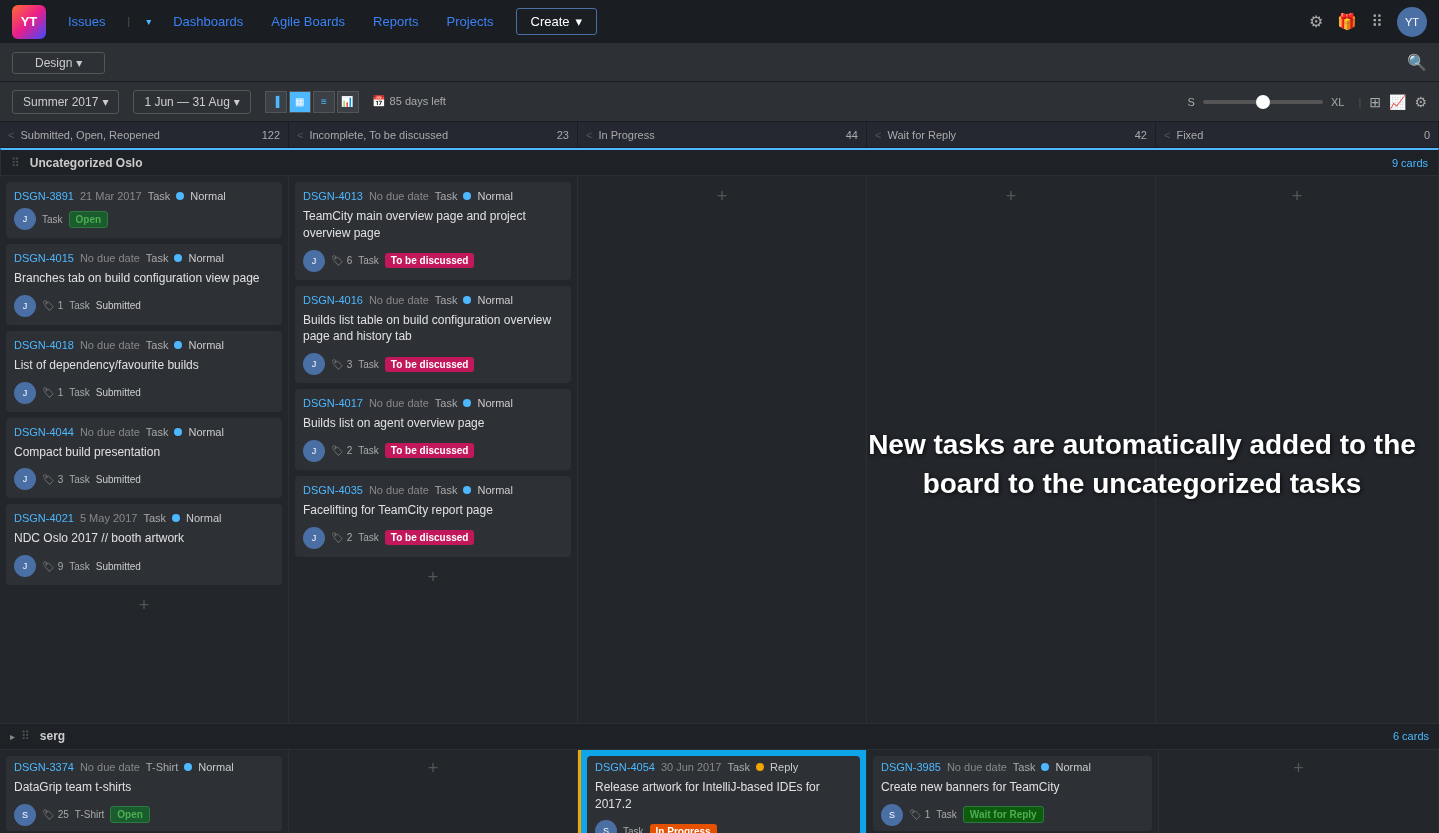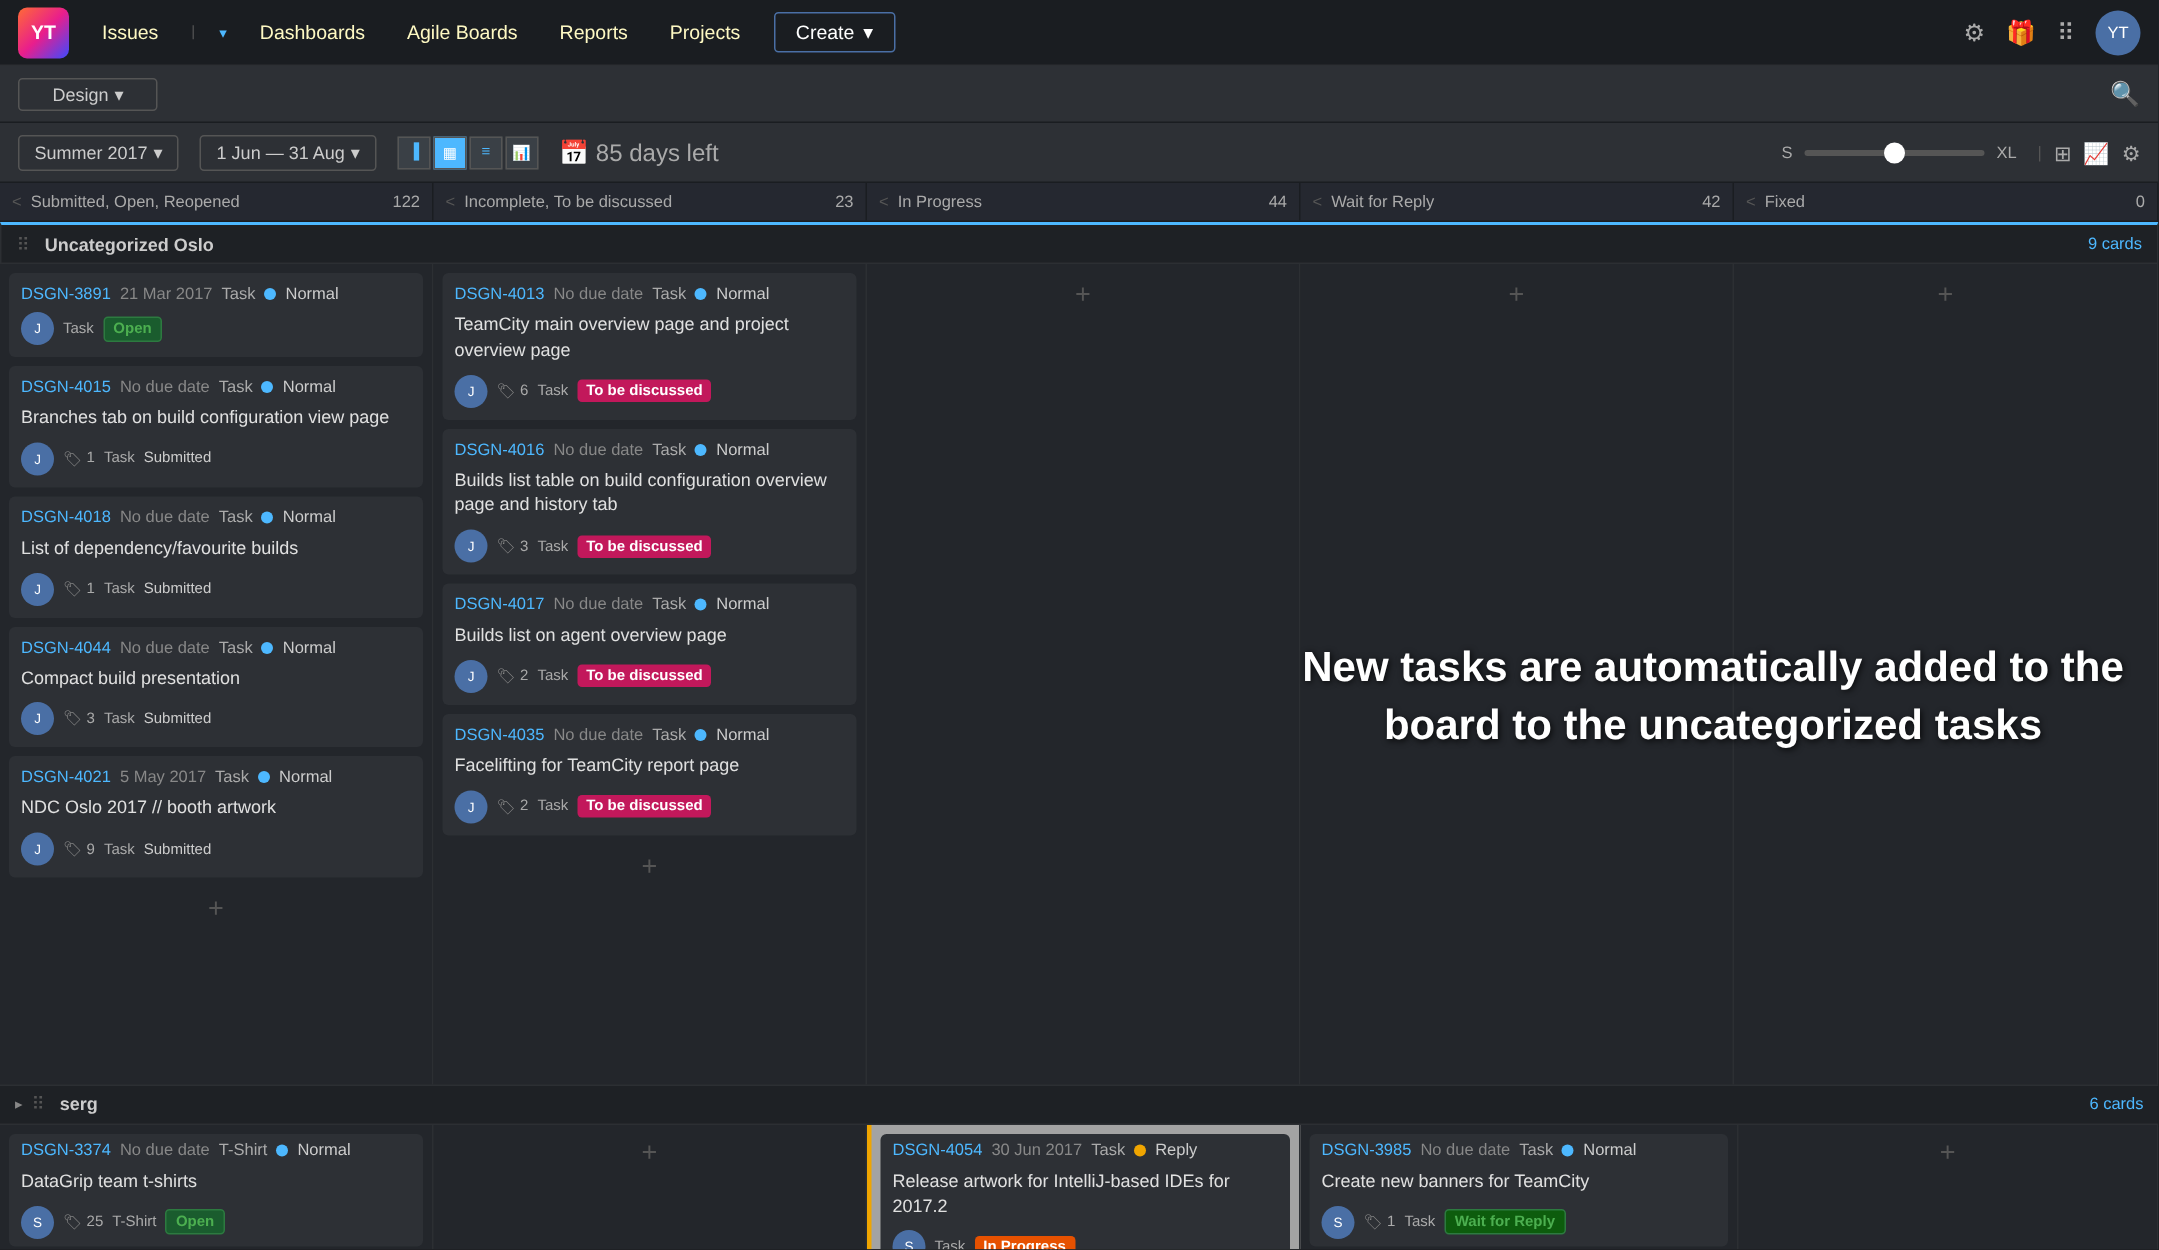--- a/index.html
+++ b/index.html
@@ -1,40 +1,40 @@
 <!DOCTYPE html>
 <html><head>
   <meta charset="utf-8">
   <style>
     * { box-sizing: border-box; margin: 0; padding: 0; }
     body { background: #1e2125; color: #ccc; font-family: -apple-system, BlinkMacSystemFont, 'Segoe UI', sans-serif; font-size: 12px; overflow: hidden; width: 1439px; height: 833px; }
 
     
     .top-nav { background: #1a1d21; height: 44px; display: flex; align-items: center; padding: 0 12px; gap: 16px; border-bottom: 1px solid #2c2f33; }
     .logo { width: 34px; height: 34px; background: linear-gradient(135deg, #ff6b35, #e91e8c, #3d4aff); border-radius: 6px; display: flex; align-items: center; justify-content: center; font-weight: bold; font-size: 13px; color: white; flex-shrink: 0; }
-    .nav-item { color: #fef9c3; font-size: 13px; cursor: pointer; padding: 4px 6px; }
+    .nav-item { color: #3b82f6; font-size: 13px; cursor: pointer; padding: 4px 6px; }
     .nav-separator { color: #555; font-size: 10px; }
     .nav-dropdown-arrow { color: #4db8ff; font-size: 10px; }
     .create-btn { background: transparent; border: 1px solid #4a6fa5; color: white; padding: 5px 14px; border-radius: 3px; cursor: pointer; font-size: 13px; display: flex; align-items: center; gap: 6px; }
     .nav-right { margin-left: auto; display: flex; align-items: center; gap: 14px; }
     .nav-icon { color: #aaa; font-size: 16px; cursor: pointer; }
 
     
     .second-nav { background: #2d3035; height: 38px; display: flex; align-items: center; padding: 0 12px; gap: 10px; border-bottom: 1px solid #1a1d21; }
     .design-badge { background: #2d3035; border: 1px solid #555; color: #ccc; padding: 3px 22px; border-radius: 3px; font-size: 12px; cursor: pointer; display: flex; align-items: center; gap: 4px; }
     .search-icon-right { margin-left: auto; color: #aaa; font-size: 16px; cursor: pointer; }
 
     
     .third-nav { background: #2d3035; height: 40px; display: flex; align-items: center; padding: 0 12px; gap: 14px; border-bottom: 1px solid #1a1d21; }
     .sprint-select { background: #2d3035; border: 1px solid #555; color: #ccc; padding: 4px 10px; border-radius: 3px; font-size: 12px; cursor: pointer; display: flex; align-items: center; gap: 4px; }
     .date-range { background: #2d3035; border: 1px solid #555; color: #ccc; padding: 4px 10px; border-radius: 3px; font-size: 12px; cursor: pointer; display: flex; align-items: center; gap: 4px; }
     .view-icons { display: flex; gap: 2px; }
     .view-icon { width: 22px; height: 22px; background: #3a4046; border: 1px solid #555; display: flex; align-items: center; justify-content: center; cursor: pointer; color: #4db8ff; font-size: 10px; }
     .view-icon.active { background: #4db8ff; color: white; }
-    .days-left { color: #aaa; font-size: 16px; }
+    .days-left { color: #aaa; font-size: 11px; }
     .slider-area { margin-left: auto; display: flex; align-items: center; gap: 8px; color: #aaa; font-size: 11px; }
     .slider { -webkit-appearance: none; width: 120px; height: 4px; background: #555; border-radius: 2px; outline: none; }
     .slider::-webkit-slider-thumb { -webkit-appearance: none; width: 14px; height: 14px; background: #fff; border-radius: 50%; cursor: pointer; }
     .view-mode-icons { display: flex; gap: 8px; color: #aaa; font-size: 14px; }
 
     
     .col-headers { display: flex; height: 26px; background: #252830; border-bottom: 1px solid #1a1d21; }
     .col-header { display: flex; align-items: center; padding: 0 8px; font-size: 11px; color: #aaa; border-right: 1px solid #1a1d21; gap: 6px; }
     .col-header .col-arrow { color: #555; }
     .col-header .col-count { color: #aaa; margin-left: auto; }
@@ -409,21 +409,21 @@
             <span class="card-type-label">T-Shirt</span>
             <span class="card-status status-open">Open</span>
           </div>
         </div>
       </div>
 
       <div class="bottom-card-empty" style="width:289px;">
         <span class="add-card-icon">+</span>
       </div>
 
-      <div class="bottom-card-col2" style="width:289px;background:#a3a3a3;border-left:3px solid #f0a500;">
+      <div class="bottom-card-col2" style="width:289px;background:#0ea5e9;border-left:3px solid #f0a500;">
         <div class="card" style="padding:5px 8px;">
           <div class="card-header">
             <span class="card-id">DSGN-4054</span>
             <span class="card-date">30 Jun 2017</span>
             <span class="card-type">Task</span>
             <span class="card-priority-dot priority-major"></span>
             <span class="card-priority-label">Reply</span>
           </div>
           <div class="card-title">Release artwork for IntelliJ-based IDEs for 2017.2</div>
           <div class="card-footer">

